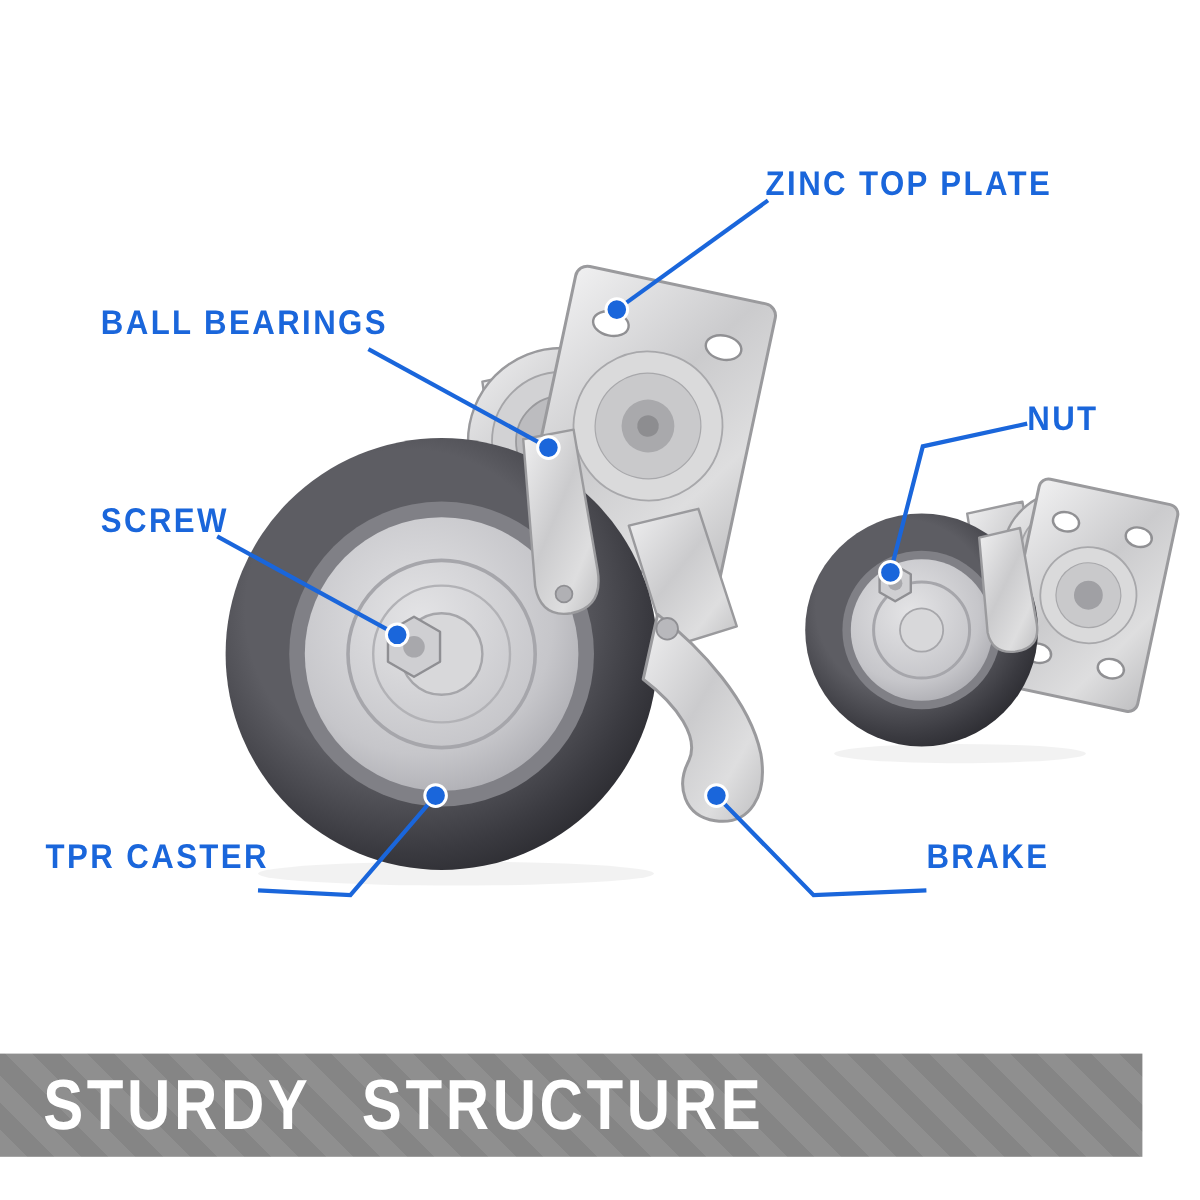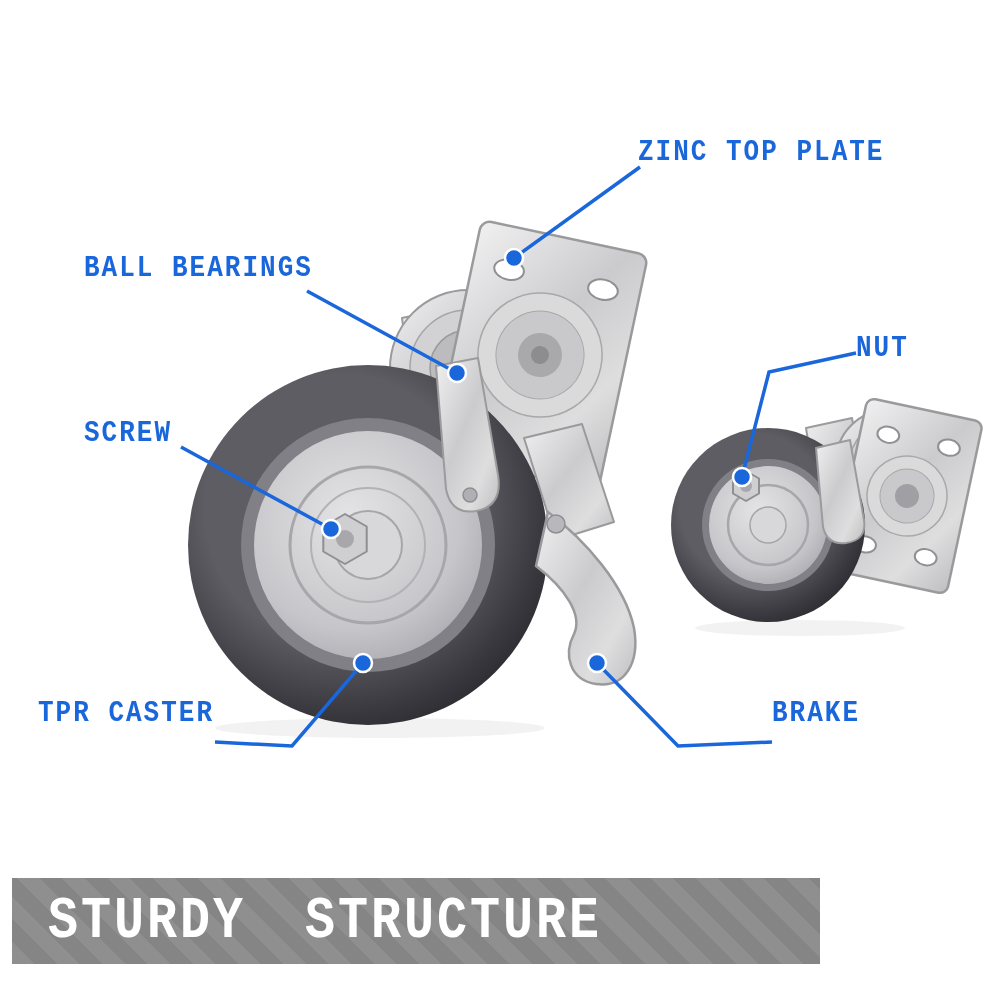--- a/index.html
+++ b/index.html
@@ -5,39 +5,38 @@
   html,body{margin:0;padding:0;background:#ffffff;}
   :root{
     --accent:#1a66db;
     --banner-base:#8f8f8f;
     --banner-stripe:#858585;
     --banner-text:#ffffff;
     --bg:#ffffff;
   }
   .stage{
     position:relative;width:1000px;height:1000px;background:var(--bg);
-    overflow:hidden;font-family:Liberation Mono, monospace;
+    overflow:hidden;font-family:Liberation Sans, sans-serif;
   }
   .art{position:absolute;left:0;top:0;}
   .callout-label{
     position:absolute;font-weight:700;font-size:26px;letter-spacing:2px;
     color:var(--accent);white-space:nowrap;
     transform:scaleY(1.1);transform-origin:left top;
   }
   .lbl-zinc{left:638px;top:136px;}
   .lbl-ball{left:84px;top:252px;}
   .lbl-nut{left:856px;top:332px;}
   .lbl-screw{left:84px;top:417px;}
   .lbl-tpr{left:38px;top:697px;}
   .lbl-brake{left:772px;top:697px;}
   .banner{
-    position:absolute;left:0;top:878px;width:808px;height:86px;
+    position:absolute;left:0;top:878px;width:952px;height:86px;
     display:flex;align-items:center;
     background:repeating-linear-gradient(45deg,var(--banner-base) 0 16px,var(--banner-stripe) 16px 32px);
-    margin-left:12px;
   }
   .banner-title{
     color:var(--banner-text);font-weight:700;font-size:50px;letter-spacing:3px;
     word-spacing:26px;padding-left:36px;white-space:nowrap;
     transform:scaleY(1.18);transform-origin:left center;
   }
 </style>
 </head>
 <body>
 

